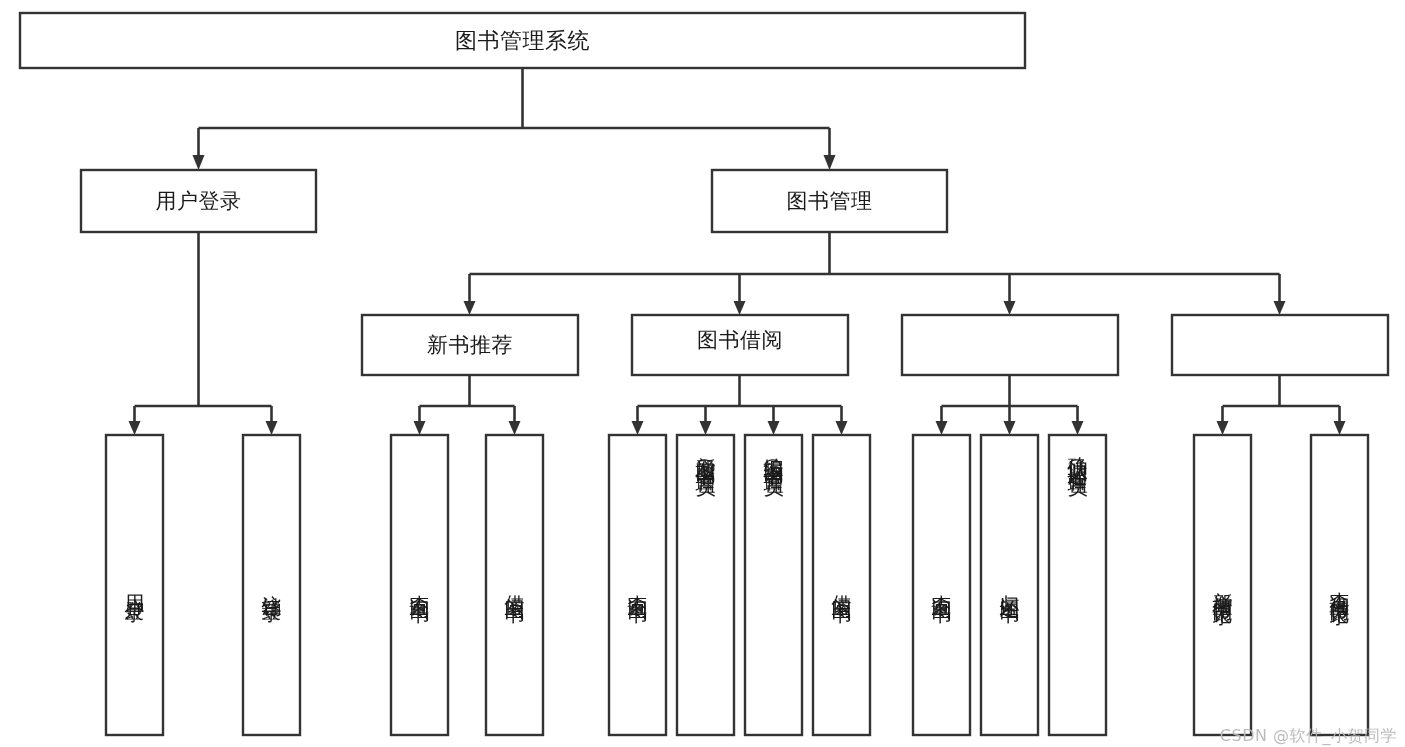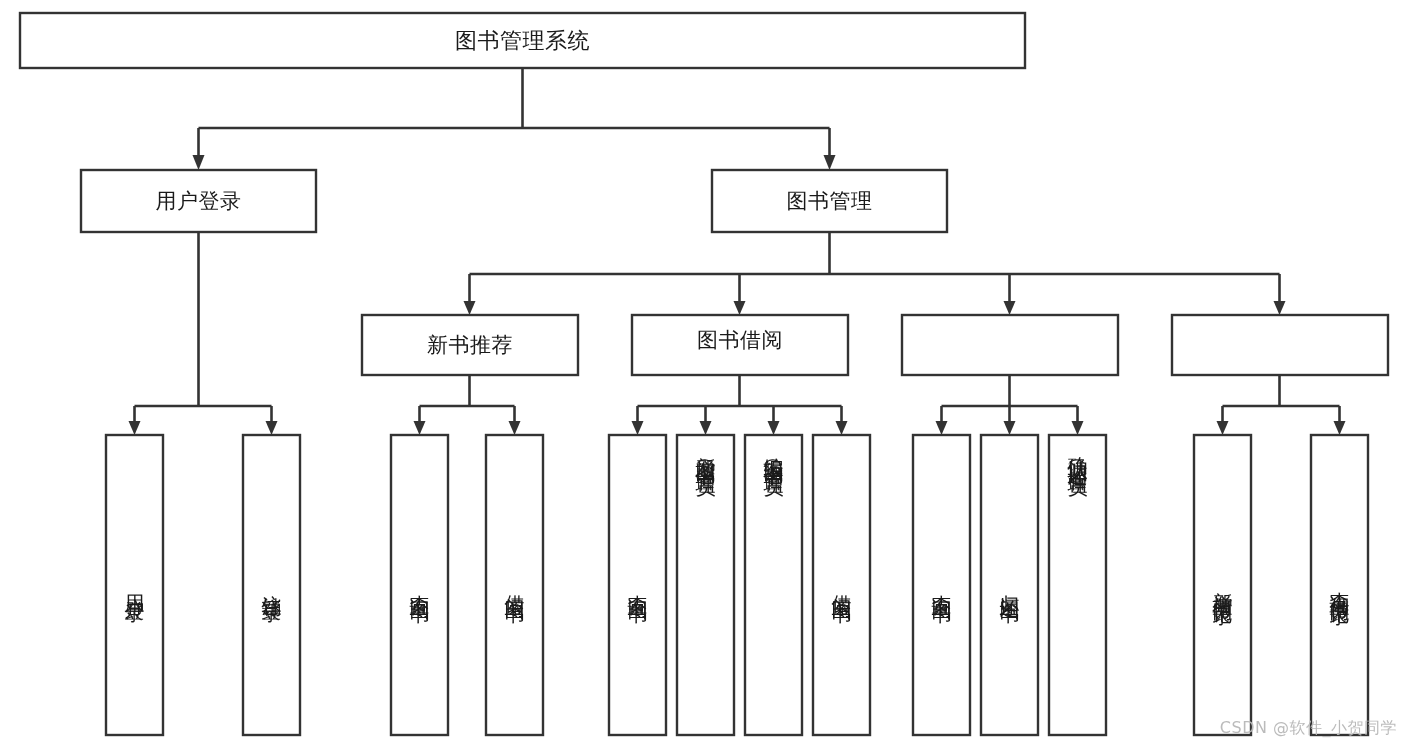--- a/index.html
+++ b/index.html
@@ -73,21 +73,21 @@
     padding-top: 6px;
     box-sizing: border-box;
   }
   .label-v.center-v {
     justify-content: center;
     padding-top: 0;
   }
   .watermark {
     position: absolute;
     right: 8px;
-    bottom: 8px;
+    bottom: 0;
     font-size: 16px;
     color: #b8b8b8;
     letter-spacing: 0.5px;
     white-space: nowrap;
     opacity: 0.95;
   }
 </style>
 </head>
 <body>
 

